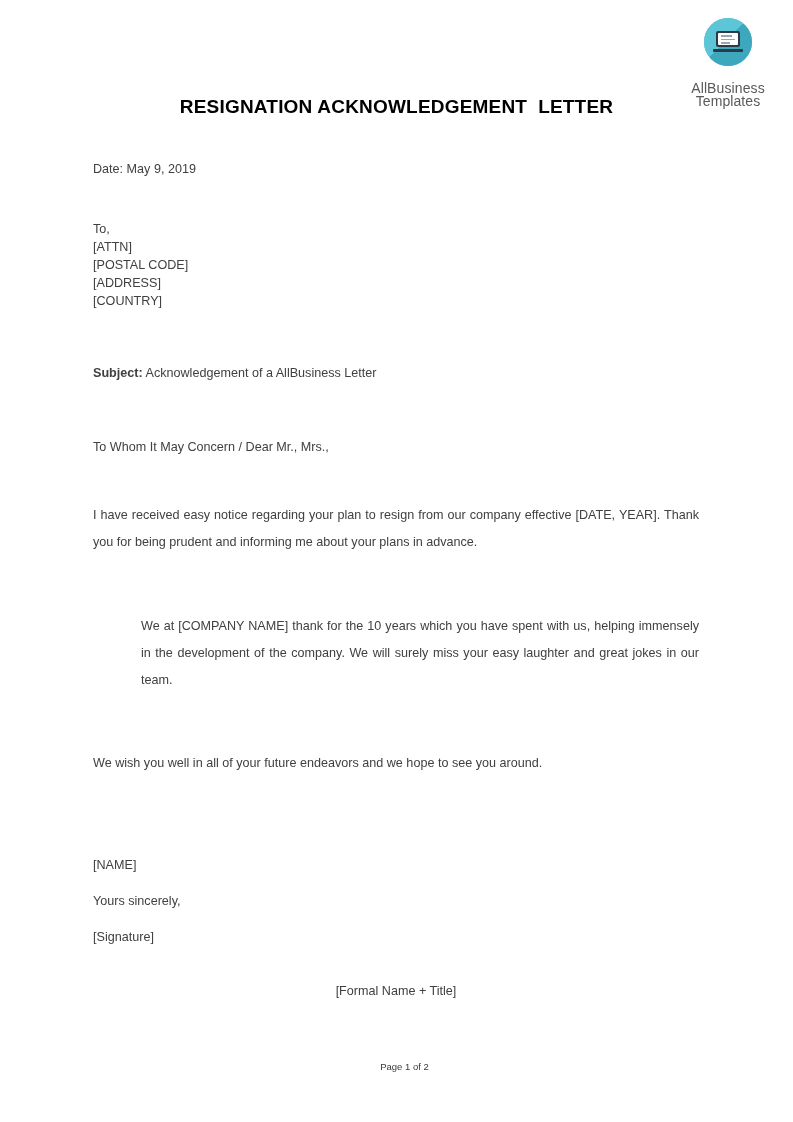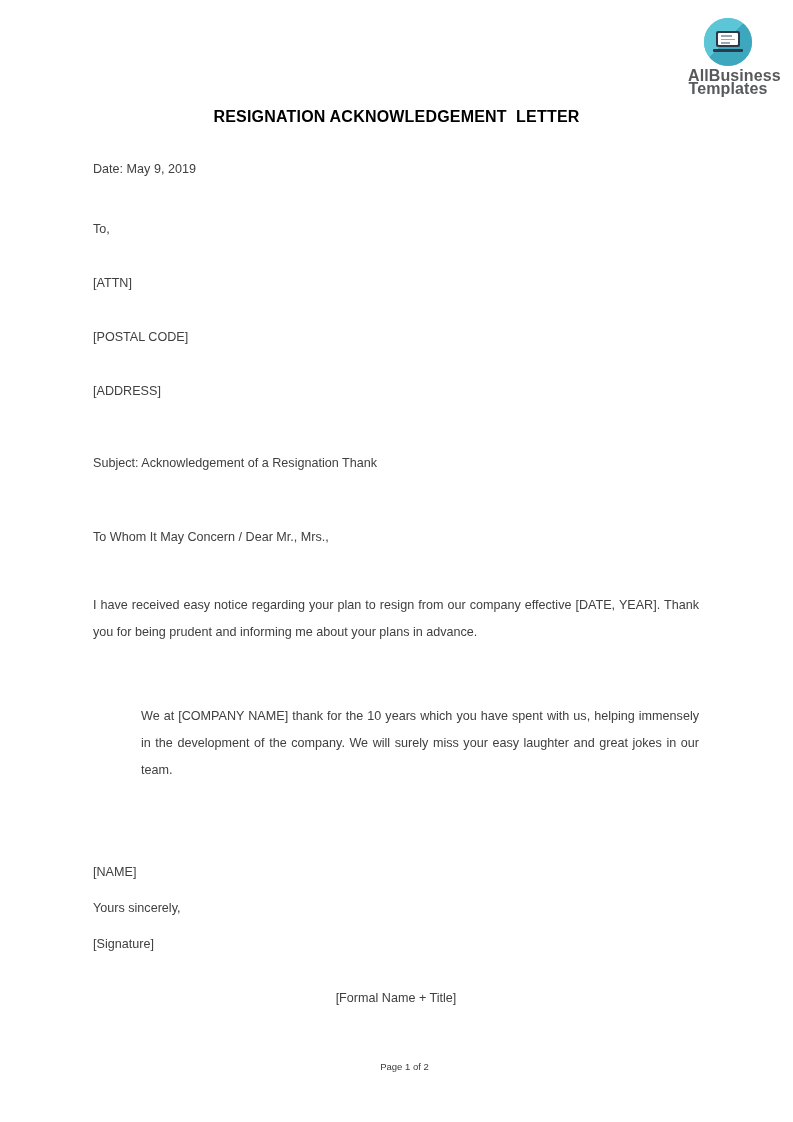--- a/index.html
+++ b/index.html
@@ -76,63 +76,63 @@
   .lap-base {
     position: absolute;
     bottom: 1px;
     left: 0;
     width: 30px;
     height: 3px;
     background: #2b3a48;
     border-radius: 1px;
   }
   #logo-text {
-    margin-top: 4px;
-    font-size: 16px;
+    margin-top: 16px;
+    font-size: 14px;
     line-height: 12.5px;
     color: #58595b;
-    font-weight: bold;
+    font-weight: normal;
     letter-spacing: 0.1px;
   }
 
   
   #doc-title {
     position: absolute;
-    top: 108px;
+    top: 96px;
     left: 0;
     width: 793px;
     text-align: center;
-    font-size: 16px;
+    font-size: 19px;
     font-weight: bold;
     letter-spacing: 0.2px;
     color: #000000;
     white-space: pre;
   }
 
   
   #letter {
     position: absolute;
     left: 93px;
     top: 160px;
     width: 606px;
     font-size: 12.6px;
     color: #404040;
   }
   .line {
     line-height: 18px;
     white-space: pre;
   }
   .addr-block { margin-top: 42px; }
-  .addr-block .line { line-height: 18px; margin-top: 36px; }
+  .addr-block .line { line-height: 18px; }
 
   .subject-row {
     margin-top: 54px;
     line-height: 18px;
   }
-  .subject-label { font-weight: normal; }
+  .subject-label { font-weight: bold; }
 
   .salutation { margin-top: 56px; line-height: 18px; }
 
   .para {
     margin-top: 46px;
     text-align: justify;
     line-height: 27px;
   }
   .para.p2 { margin-top: 57px; margin-left: 48px; }
   .para.p3 { margin-top: 56px; text-align: left; }
@@ -180,31 +180,33 @@
 
 <div id="letter">
 
   <div class="line">Date: May 9, 2019</div>
 
   <div class="addr-block">
     <div class="line">To,</div>
     <div class="line">[ATTN]</div>
     <div class="line">[POSTAL CODE]</div>
     <div class="line">[ADDRESS]</div>
+    <div class="line">[COUNTRY]</div>
   </div>
 
   <div class="subject-row">
     <span class="subject-label">Subject:</span>
-    <span>Acknowledgement of a Resignation Thank</span>
+    <span>Acknowledgement of a AllBusiness Letter</span>
   </div>
 
   <div class="salutation line">To Whom It May Concern / Dear Mr., Mrs.,</div>
 
   <div class="para p1">I have received easy notice regarding your plan to resign from our company effective [DATE, YEAR]. Thank you for being prudent and informing me about your plans in advance.</div>
   <div class="para p2">We at [COMPANY NAME] thank for the 10 years which you have spent with us, helping immensely in the development of the company. We will surely miss your easy laughter and great jokes in our team.</div>
+  <div class="para p3">We wish you well in all of your future endeavors and we hope to see you around.</div>
 
   <div class="sign-block">
     <div class="line">[NAME]</div>
     <div class="line">Yours sincerely,</div>
     <div class="line">[Signature]</div>
     <div class="line gap">[Formal Name + Title]</div>
   </div>
 
 </div>
 

